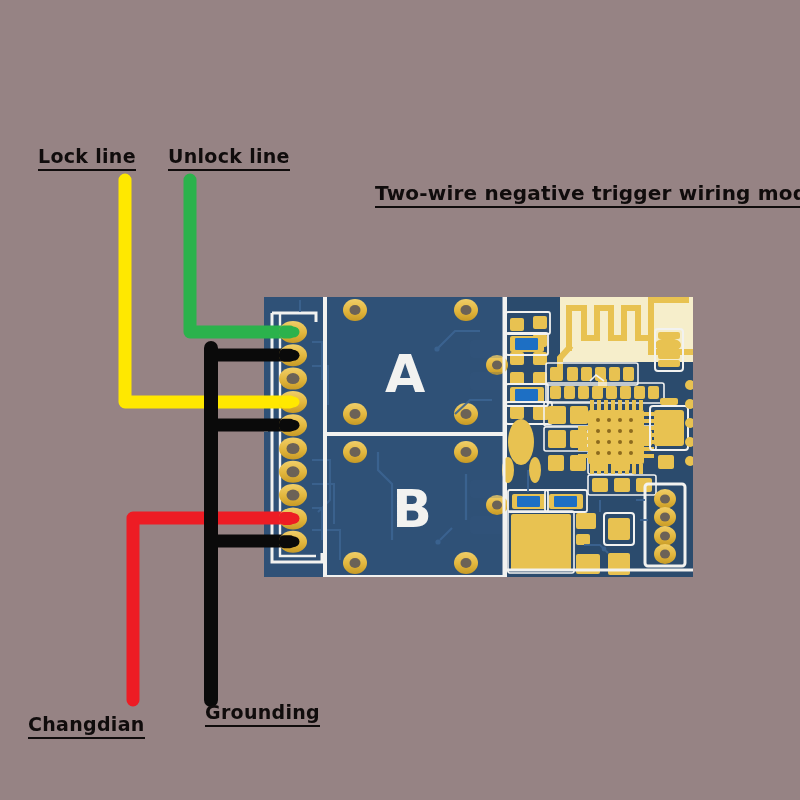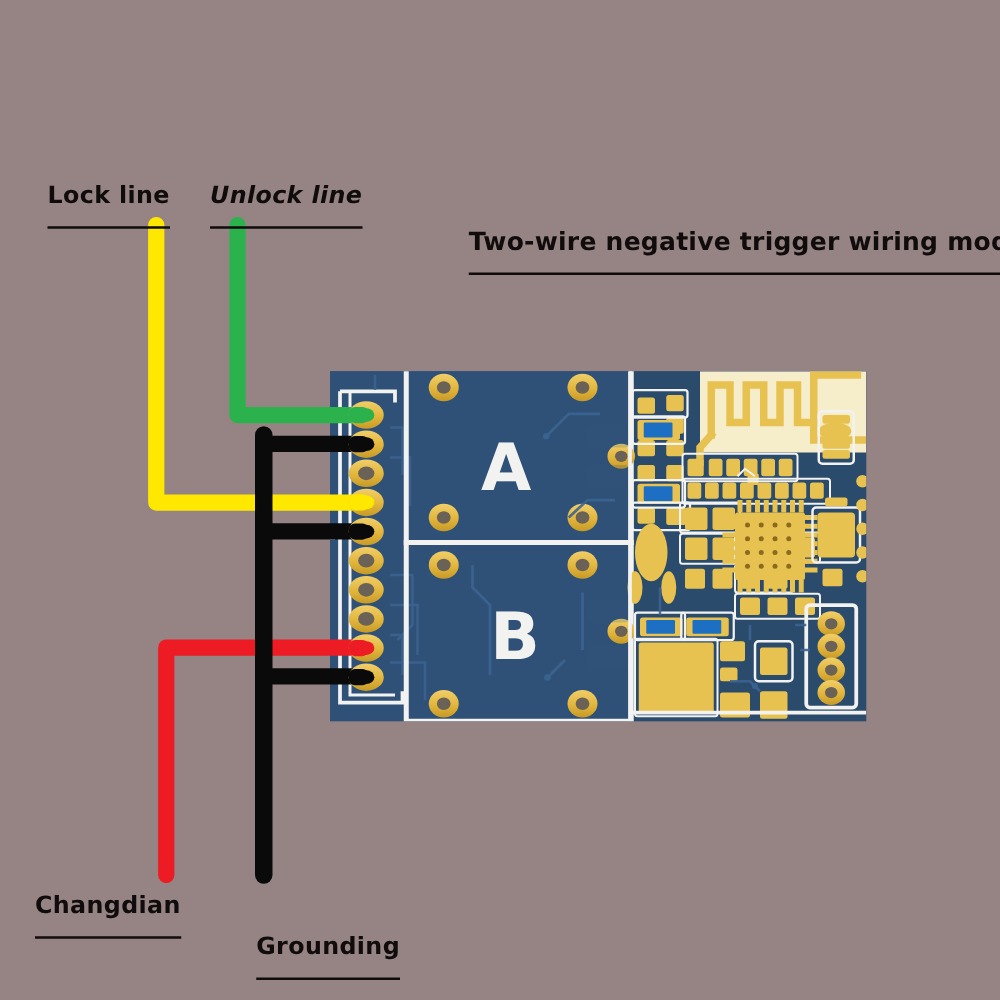--- a/index.html
+++ b/index.html
@@ -17,21 +17,21 @@
   }
   .label {
     position: absolute;
     color: #100c0c;
     font-family: "DejaVu Sans", sans-serif;
     font-weight: bold;
     font-size: 19px;
     letter-spacing: 0.3px;
     white-space: nowrap;
     border-bottom: 2.5px solid #100c0c;
-    padding-bottom: 14px;
+    padding-bottom: 2px;
     line-height: 1.05;
   }
   .label.title {
     font-size: 20px;
     letter-spacing: 0.2px;
   }
   #svgroot {
     position: absolute;
     left: 0; top: 0;
     width: 800px;
@@ -426,17 +426,17 @@
           <ellipse cx="293" cy="541.7" rx="14" ry="11" fill="url(#padGrad)"></ellipse>
           <ellipse cx="293" cy="541.7" rx="6.5" ry="5.5" fill="#0A0A0A"></ellipse>
           <rect x="279" y="535.2" width="16" height="13" rx="5" fill="#0A0A0A"></rect>
         </g>
       </g>
   </svg>
 
   <div class="label title" id="title-label" style="left: 375px; top: 183px;">Two-wire negative trigger wiring mode</div>
 
   <div class="label" id="label-0" style="left: 38px; top: 147px;">Lock line</div>
-  <div class="label" id="label-1" style="left: 168px; top: 147px; font-style: italic;">Unlock line</div>
+  <div class="label" id="label-1" style="left: 168px; top: 147px;">Unlock line</div>
   <div class="label" id="label-2" style="left: 28px; top: 715px;">Changdian</div>
-  <div class="label" id="label-3" style="left: 205px; top: 703px; margin-top: 45px;">Grounding</div>
+  <div class="label" id="label-3" style="left: 205px; top: 703px;">Grounding</div>
 
 </div>
 
 </body></html>

